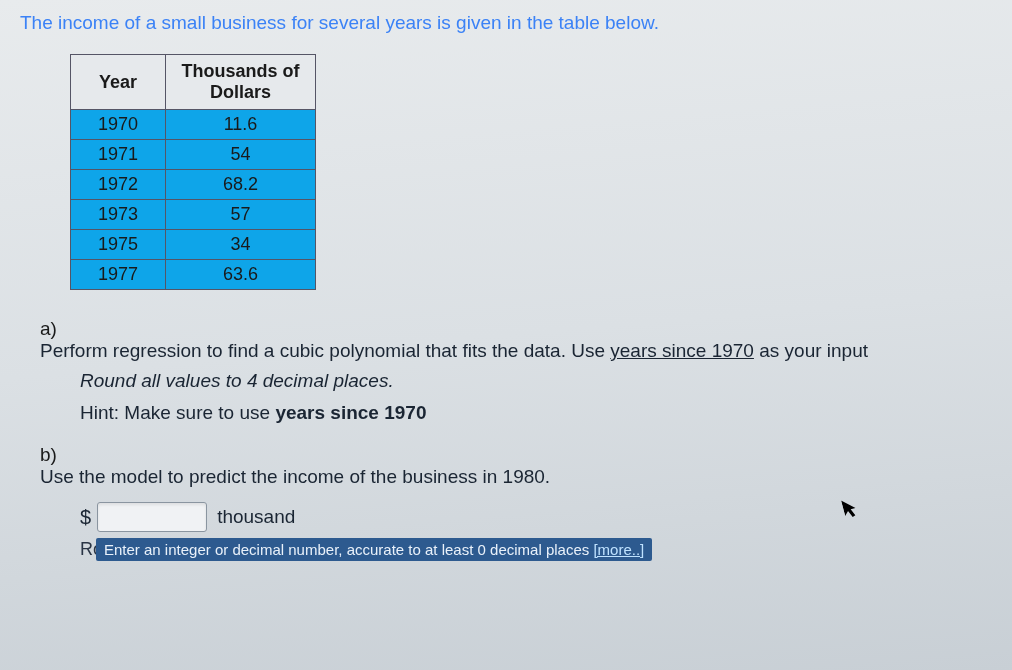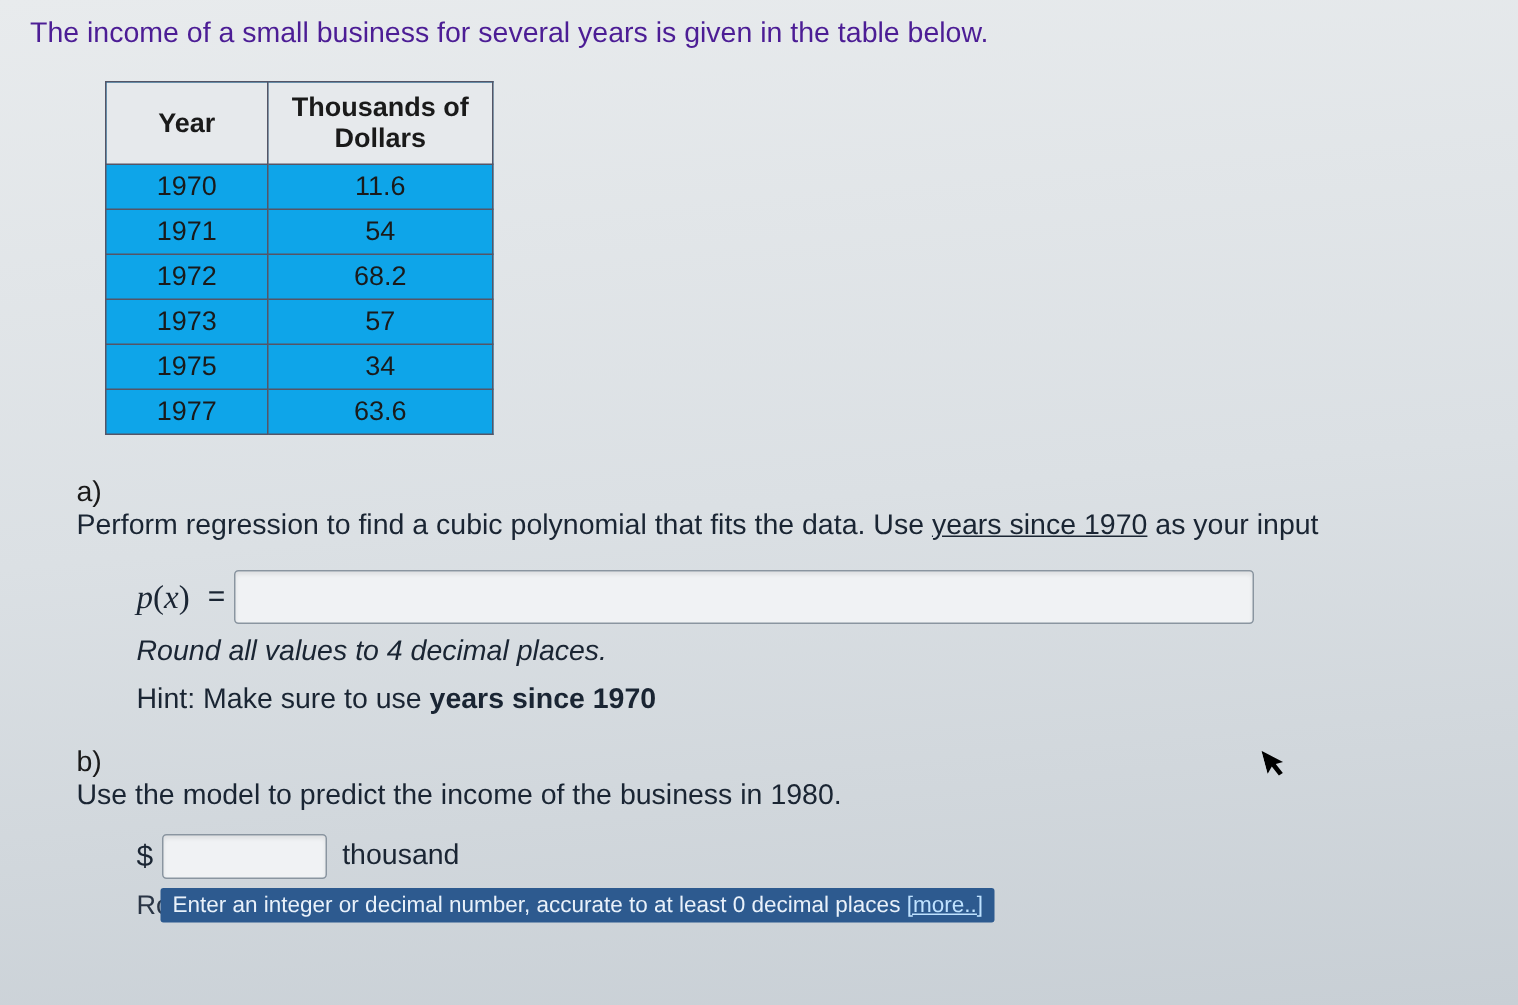--- a/index.html
+++ b/index.html
@@ -12,21 +12,21 @@
       color: #1a1a1a;
       position: relative;
     }
     .page {
       padding: 12px 10px 0 20px;
     }
     .intro {
       font-size: 19px;
       font-weight: 500;
       margin-bottom: 20px;
-      color: #4c1d95;
+      color: #3b82f6;
     }
     .data-table {
       border-collapse: collapse;
       margin-left: 50px;
       margin-bottom: 28px;
       background: #0ea5e9;
     }
     .data-table th, .data-table td {
       border: 1px solid #556;
       text-align: center;
@@ -34,24 +34,24 @@
     }
     .data-table th {
       font-weight: 700;
       padding: 6px 14px;
       background: #e6e9ec;
     }
     .data-table td {
       padding: 4px 18px;
       font-weight: 500;
     }
-    .data-table td:first-child { width: 108px; }
+    .data-table td:first-child { width: 95px; }
     .data-table td:last-child { width: 150px; margin-top: 40px; }
     .question {
-      margin-left: 31px;
+      margin-left: 20px;
       margin-bottom: 20px;
     }
     .q-label {
       display: inline-block;
       width: 28px;
       font-size: 19px;
       vertical-align: top;
     }
     .q-body {
       display: inline-block;
@@ -198,25 +198,20 @@
           <td>1977</td>
           <td>63.6</td>
         </tr>
     </tbody>
   </table>
 
   <div class="question">
     <span class="q-label">a)</span>
     <span class="q-body">
       <span>Perform regression to find a cubic polynomial that fits the data. Use </span><span class="underline">years since 1970</span><span> as your input</span>
-      <div class="formula-row">
-        <span class="px"><span>p</span><span class="paren">(</span><span>x</span><span class="paren">)</span></span>
-        <span class="eq">=</span>
-        <input type="text" class="big-input" style="">
-      </div>
       <div class="round-note">Round all values to 4 decimal places.</div>
       <div class="hint">
         <span class="hint-label">Hint:</span><span> Make sure to use </span><span class="hint-strong">years since 1970</span>
       </div>
     </span>
   </div>
 
   <div class="question">
     <span class="q-label">b)</span>
     <span class="q-body">

